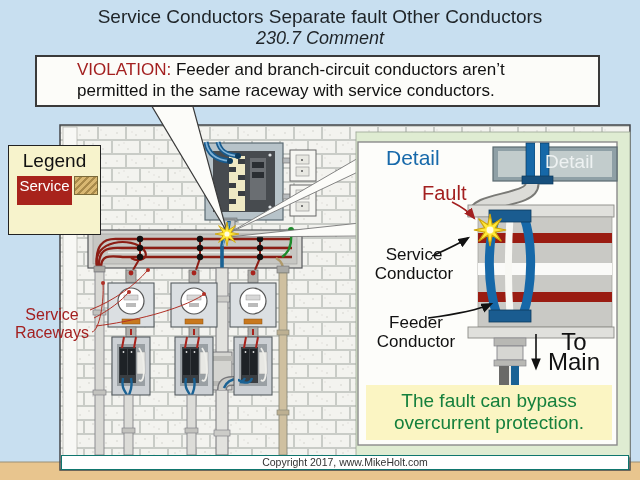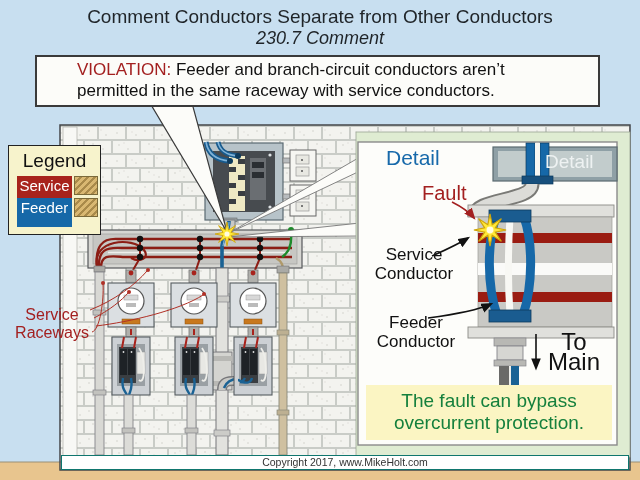--- a/index.html
+++ b/index.html
@@ -343,34 +343,31 @@
 
     <g>
       <path d="M452,202 C464,208 470,213 474,218" fill="none" stroke="#a32020" stroke-width="1.6" marker-end="url(#ar)"></path>
       <path d="M432,256 C450,248 460,243 468,238" fill="none" stroke="#111" stroke-width="1.6" marker-end="url(#ab)"></path>
       <path d="M428,318 C458,314 478,310 491,304" fill="none" stroke="#111" stroke-width="1.6" marker-end="url(#ab)"></path>
       <path d="M536,334 L536,368" fill="none" stroke="#111" stroke-width="1.6" marker-end="url(#ab)"></path>
     </g>
   </g>
 </svg>
 
-<div class="txt title1">Comment Conductors Separate from Other Conductors</div>
+<div class="txt title1">Service Conductors Separate fault Other Conductors</div>
 <div class="txt title2">230.7 Comment</div>
 
 <div class="txt violation">
   <span class="v-label">VIOLATION:</span><span> Feeder and branch-circuit conductors aren’t permitted in the same raceway with service conductors.</span>
 </div>
 
 <div class="txt legendbox">
   <div class="legend-title">Legend</div>
   <div class="lrow r1">
     <span class="chip service">Service</span><span class="swatch"></span>
-  </div>
-  <div class="lrow r2">
-    <span class="chip feeder">Feeder</span><span class="swatch"></span>
   </div>
 </div>
 
 <div class="txt raceways">Service Raceways</div>
 
 <div class="txt detail-title">Detail</div>
 <div class="txt panel-label">Detail</div>
 <div class="txt fault-label">Fault</div>
 <div class="txt svc-label">Service Conductor</div>
 <div class="txt fdr-label">Feeder Conductor</div>

